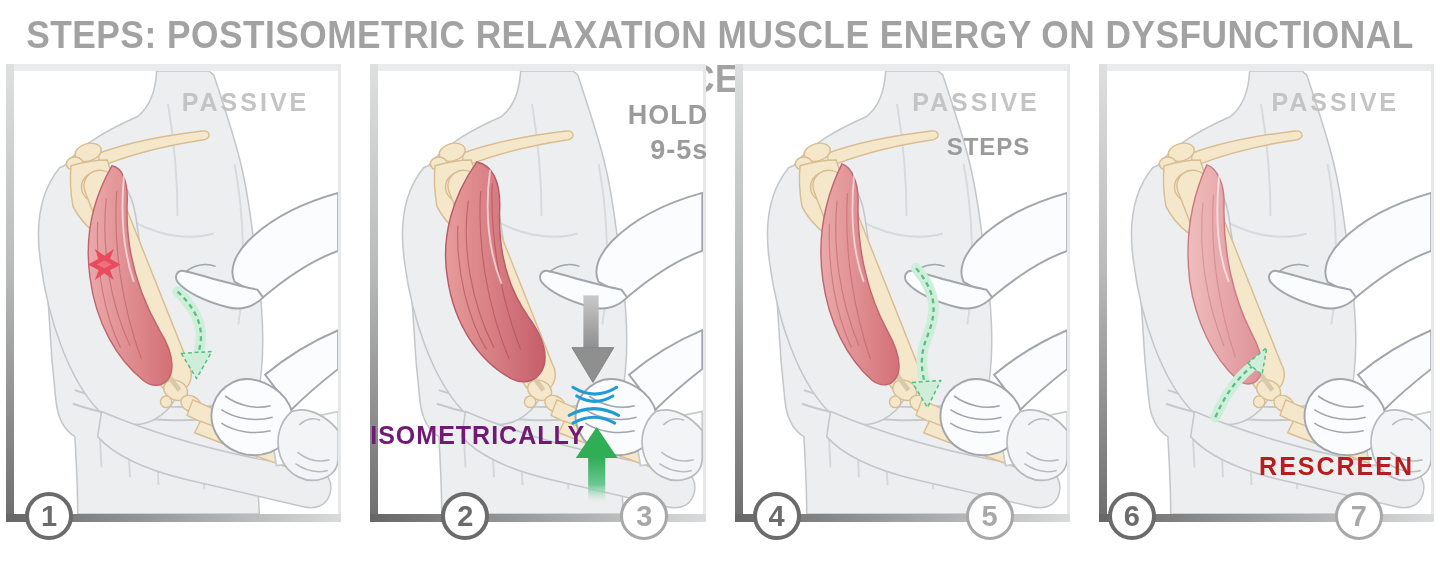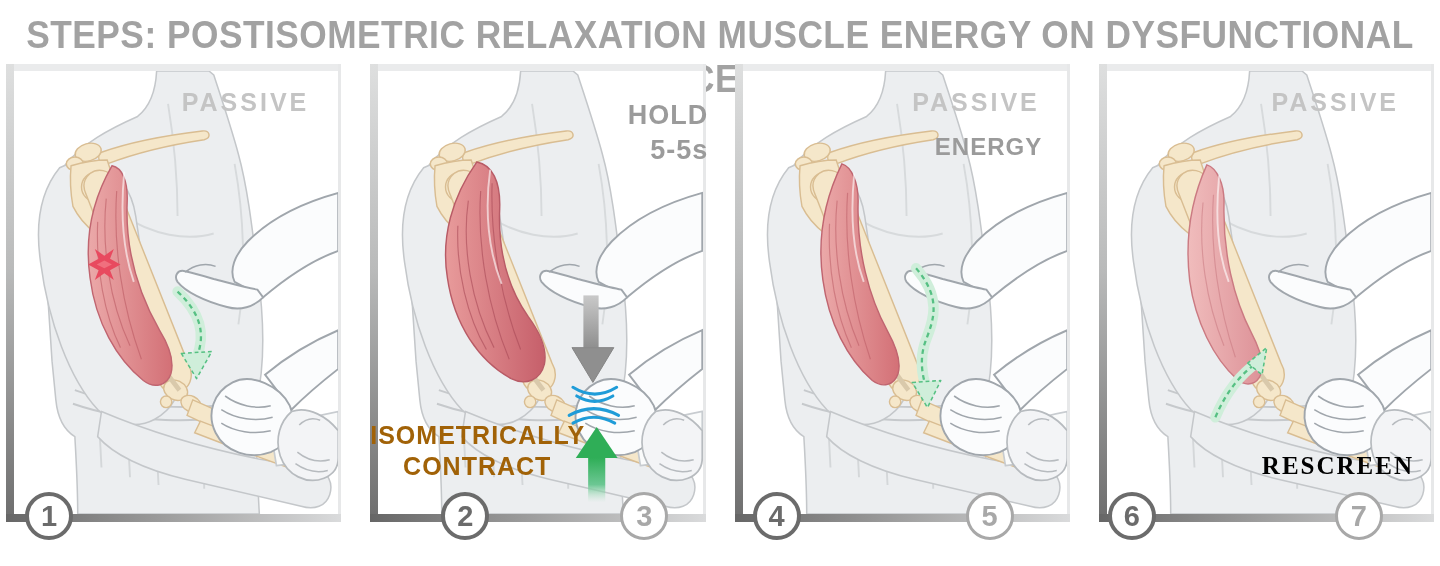--- a/index.html
+++ b/index.html
@@ -18,23 +18,23 @@
   .edge-right{position:absolute;top:0;right:0;bottom:0;width:3px;background:#e7e8e9;z-index:3;}
   .edge-left{position:absolute;top:0;left:0;bottom:0;width:8px;
     background:linear-gradient(180deg,#dedfdf 0%,#b9baba 45%,#6d6d6d 100%);z-index:3;}
   .edge-bottom{position:absolute;left:0;right:0;bottom:0;height:8px;
     background:linear-gradient(90deg,#666 0%,#9a9a9a 45%,#dadbdc 100%);z-index:3;}
   .art{position:absolute;left:8px;top:7px;right:3px;bottom:8px;z-index:1;}
   .art svg{width:100%;height:100%;display:block;}
   .lbl{position:absolute;z-index:4;font-weight:bold;}
   .passive{top:24px;font-size:25px;letter-spacing:3px;color:#c4c4c4;}
   .hold{top:34px;left:172px;width:166px;text-align:right;font-size:27px;color:#9b9b9b;line-height:35px;letter-spacing:1px;}
-  .contract{top:356px;left:0;width:214px;text-align:center;font-size:25px;color:#a16207;line-height:31px;letter-spacing:1px;}
+  .contract{top:356px;left:0;width:214px;text-align:center;font-size:25px;color:#701a75;line-height:31px;letter-spacing:1px;}
   .repeat{top:68px;left:164px;width:180px;text-align:center;font-size:24px;color:#9b9b9b;line-height:29px;letter-spacing:1px;}
-  .rescreen{top:388px;right:20px;font-size:25px;letter-spacing:2px;color:#000000;font-family:Liberation Serif, serif;}
+  .rescreen{top:388px;right:20px;font-size:25px;letter-spacing:2px;color:#b91c1c;}
   .step{
     position:absolute;bottom:-18px;width:48px;height:48px;border-radius:50%;
     background:#fff;display:flex;align-items:center;justify-content:center;
     font-size:29px;font-weight:bold;z-index:5;box-sizing:border-box;
   }
   .step.current{border:4px solid #6b6b6b;color:#6b6b6b;}
   .step.next{border:3px solid #a8a8a8;color:#a8a8a8;}
 </style>
 </head>
 <body>
@@ -180,25 +180,24 @@
         <g fill="none" stroke="#1f9cd8" stroke-width="3.2" stroke-linecap="round">
           <path d="M 205,327 Q 228,341 251,327"></path>
           <path d="M 209,336 Q 228,347 247,336"></path>
           <path d="M 201,356 Q 227,342 253,356"></path>
           <path d="M 205,364 Q 227,352 249,364"></path>
         </g>
       </svg>
     </div>
     <div class="lbl hold">
       <div>HOLD</div>
-      <div>5-5s</div>
+      <div>9-5s</div>
     </div>
     <div class="lbl contract">
       <div>ISOMETRICALLY</div>
-      <div>CONTRACT</div>
     </div>
     <div class="step current" style="left:71px">
       <span>2</span>
     </div>
     <div class="step next" style="left:250px">
       <span>3</span>
     </div>
     <div class="edge-top"></div>
     <div class="edge-right"></div>
     <div class="edge-left"></div>
@@ -218,21 +217,21 @@
         <use href="#fig-hands"></use>
         <g>
           <path d="M 182,204 C 212,238 198,262 191,282 C 186,298 188,314 193,328" fill="none" stroke="#cfeeda" stroke-width="11" stroke-linecap="round"></path>
           <path d="M 182,204 C 212,238 198,262 191,282 C 186,298 188,314 193,328" fill="none" stroke="#56c083" stroke-width="2.4" stroke-dasharray="5 4"></path>
           <polygon points="178,322 208,320 194,348" fill="#cfeeda" stroke="#56c083" stroke-width="1.6" stroke-dasharray="4 3" stroke-linejoin="round"></polygon>
         </g>
       </svg>
     </div>
     <div class="lbl passive" style="right:30px">PASSIVE</div>
     <div class="lbl repeat">
-      <div>ENERGY</div>
+      <div>STEPS</div>
     </div>
     <div class="step current" style="left:18px">
       <span>4</span>
     </div>
     <div class="step next" style="left:231px">
       <span>5</span>
     </div>
     <div class="edge-top"></div>
     <div class="edge-right"></div>
     <div class="edge-left"></div>

